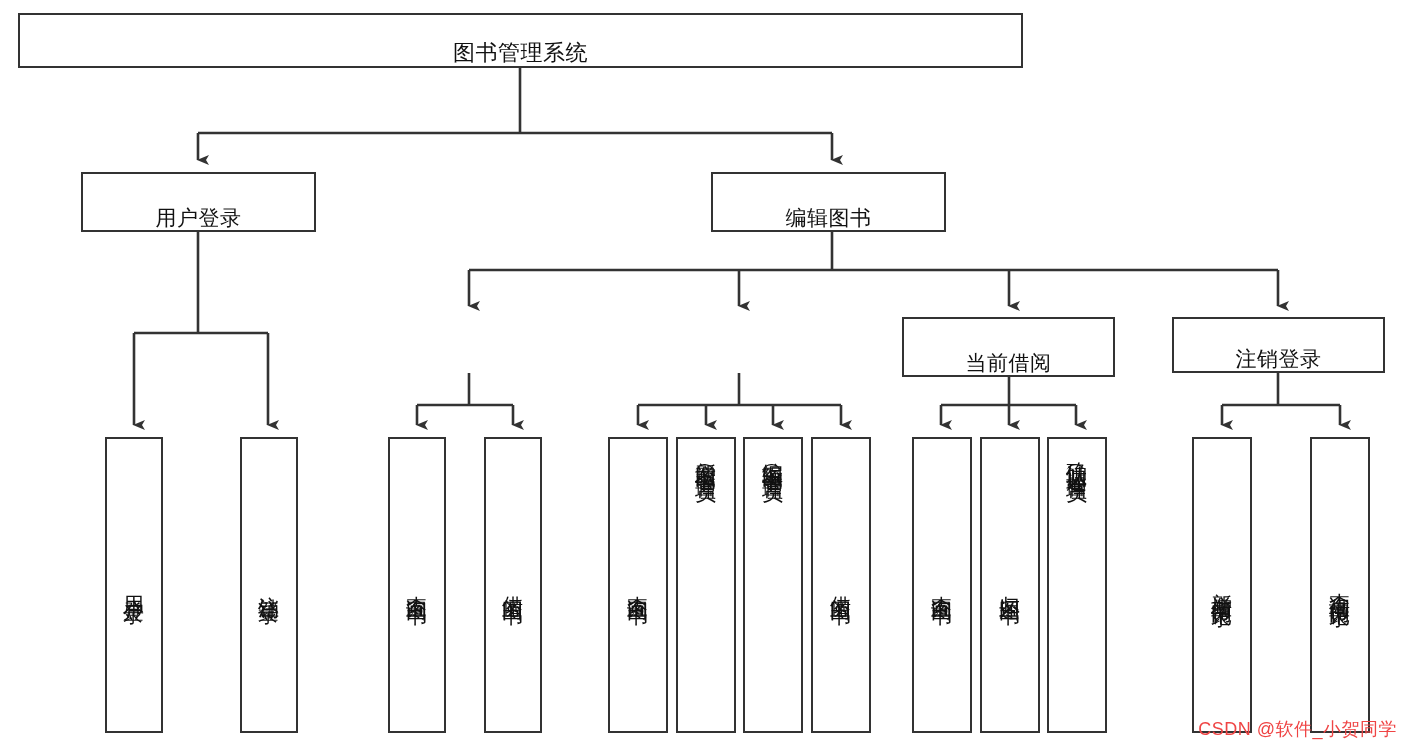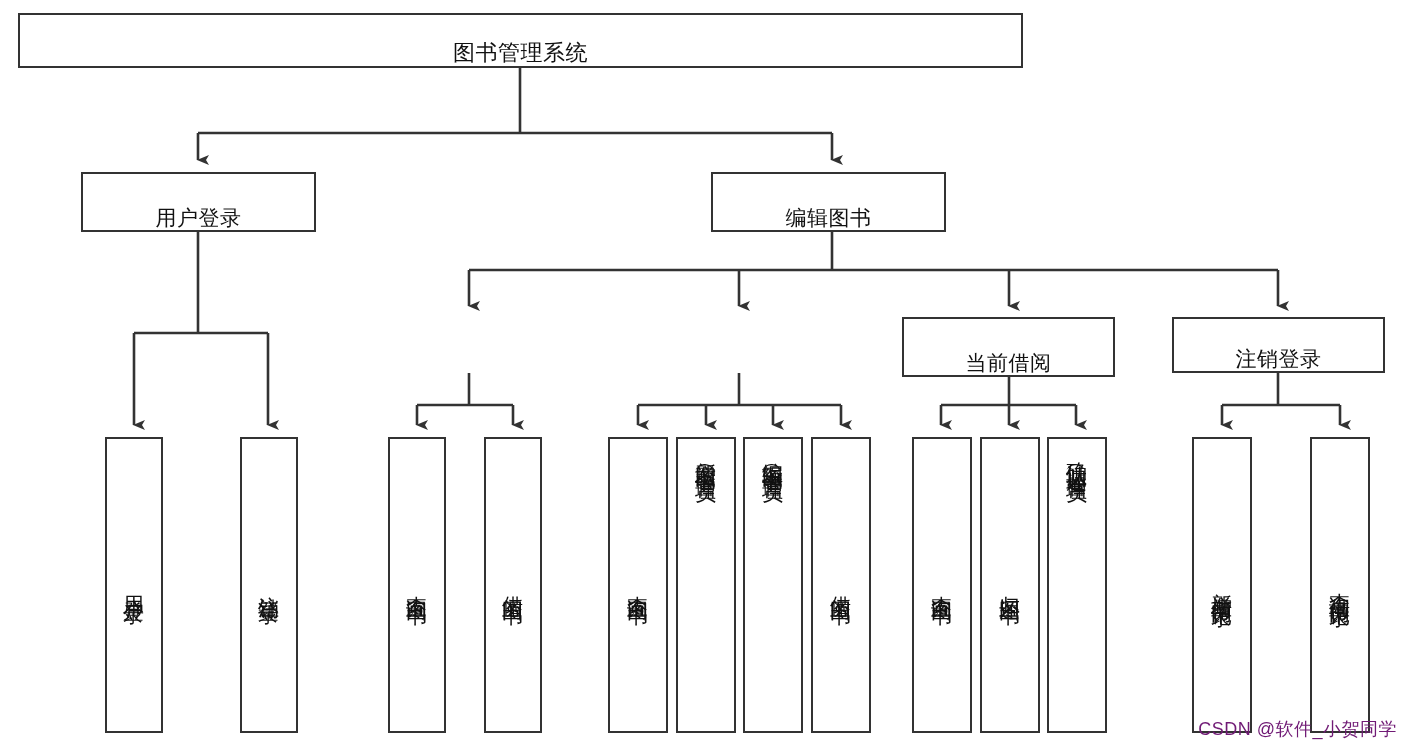--- a/index.html
+++ b/index.html
@@ -61,21 +61,21 @@
   }
   .node.v.centered {
     align-items: center;
     padding-top: 0;
   }
   .watermark {
     position: absolute;
     right: 8px;
     bottom: 6px;
     font-size: 18px;
-    color: #701a75;
+    color: #ef4444;
     letter-spacing: 0.5px;
     white-space: nowrap;
     z-index: 5;
     margin-top: 47px;
   }
 </style>
 </head>
 <body>
 
 <div id="canvas">

